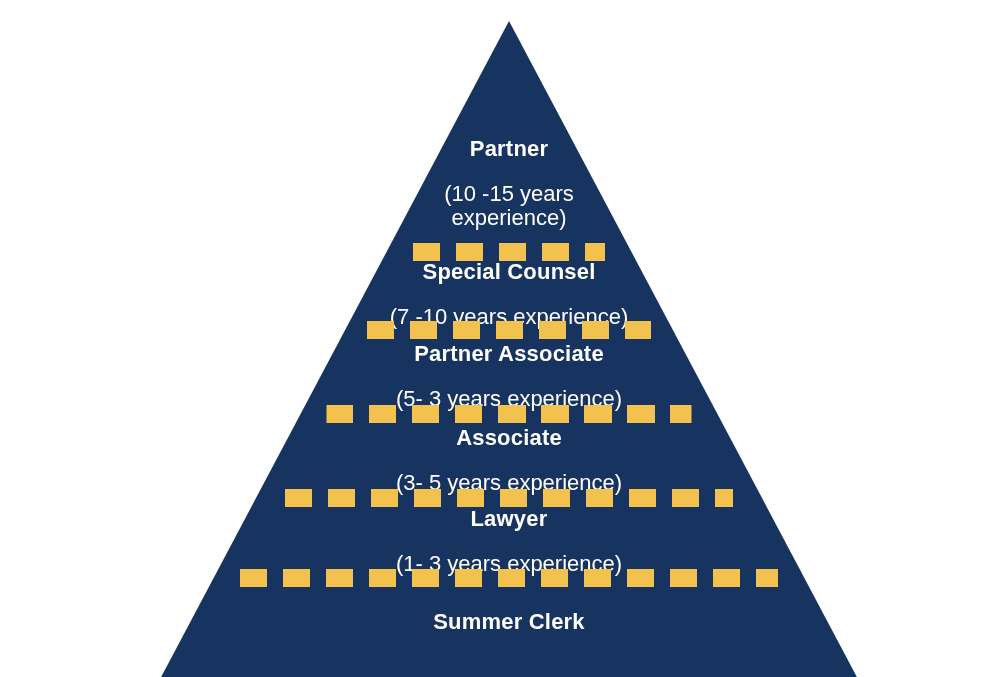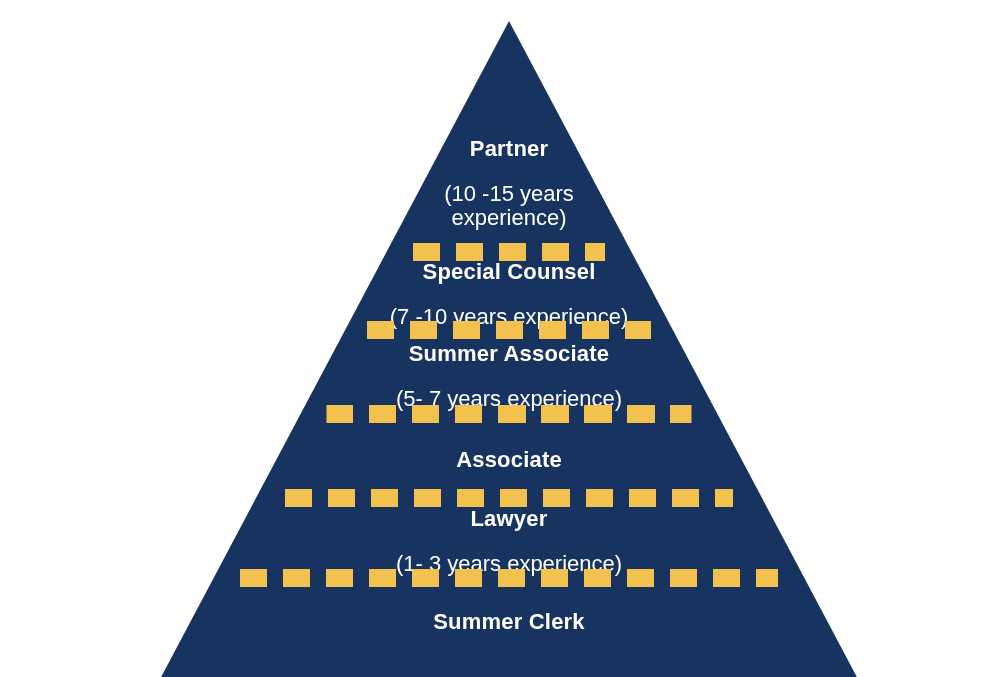--- a/index.html
+++ b/index.html
@@ -63,26 +63,27 @@
       <div class="title">Partner</div>
       <div class="subtitle">(10 -15 years experience)</div>
     </div>
 
     <div class="tier tier-1">
       <div class="title">Special Counsel</div>
       <div class="subtitle">(7 -10 years experience)</div>
     </div>
 
     <div class="tier tier-2">
-      <div class="title">Summer Associate</div>
-      <div class="subtitle">(5- 7 years experience)</div>
+      <div class="title">Partner Associate</div>
+      <div class="subtitle">(5- 3 years experience)</div>
     </div>
 
     <div class="tier tier-3">
       <div class="title">Associate</div>
+      <div class="subtitle">(3- 5 years experience)</div>
     </div>
 
     <div class="tier tier-4">
       <div class="title">Lawyer</div>
       <div class="subtitle">(1- 3 years experience)</div>
     </div>
 
     <div class="tier tier-5">
       <div class="title">Summer Clerk</div>
     </div>

